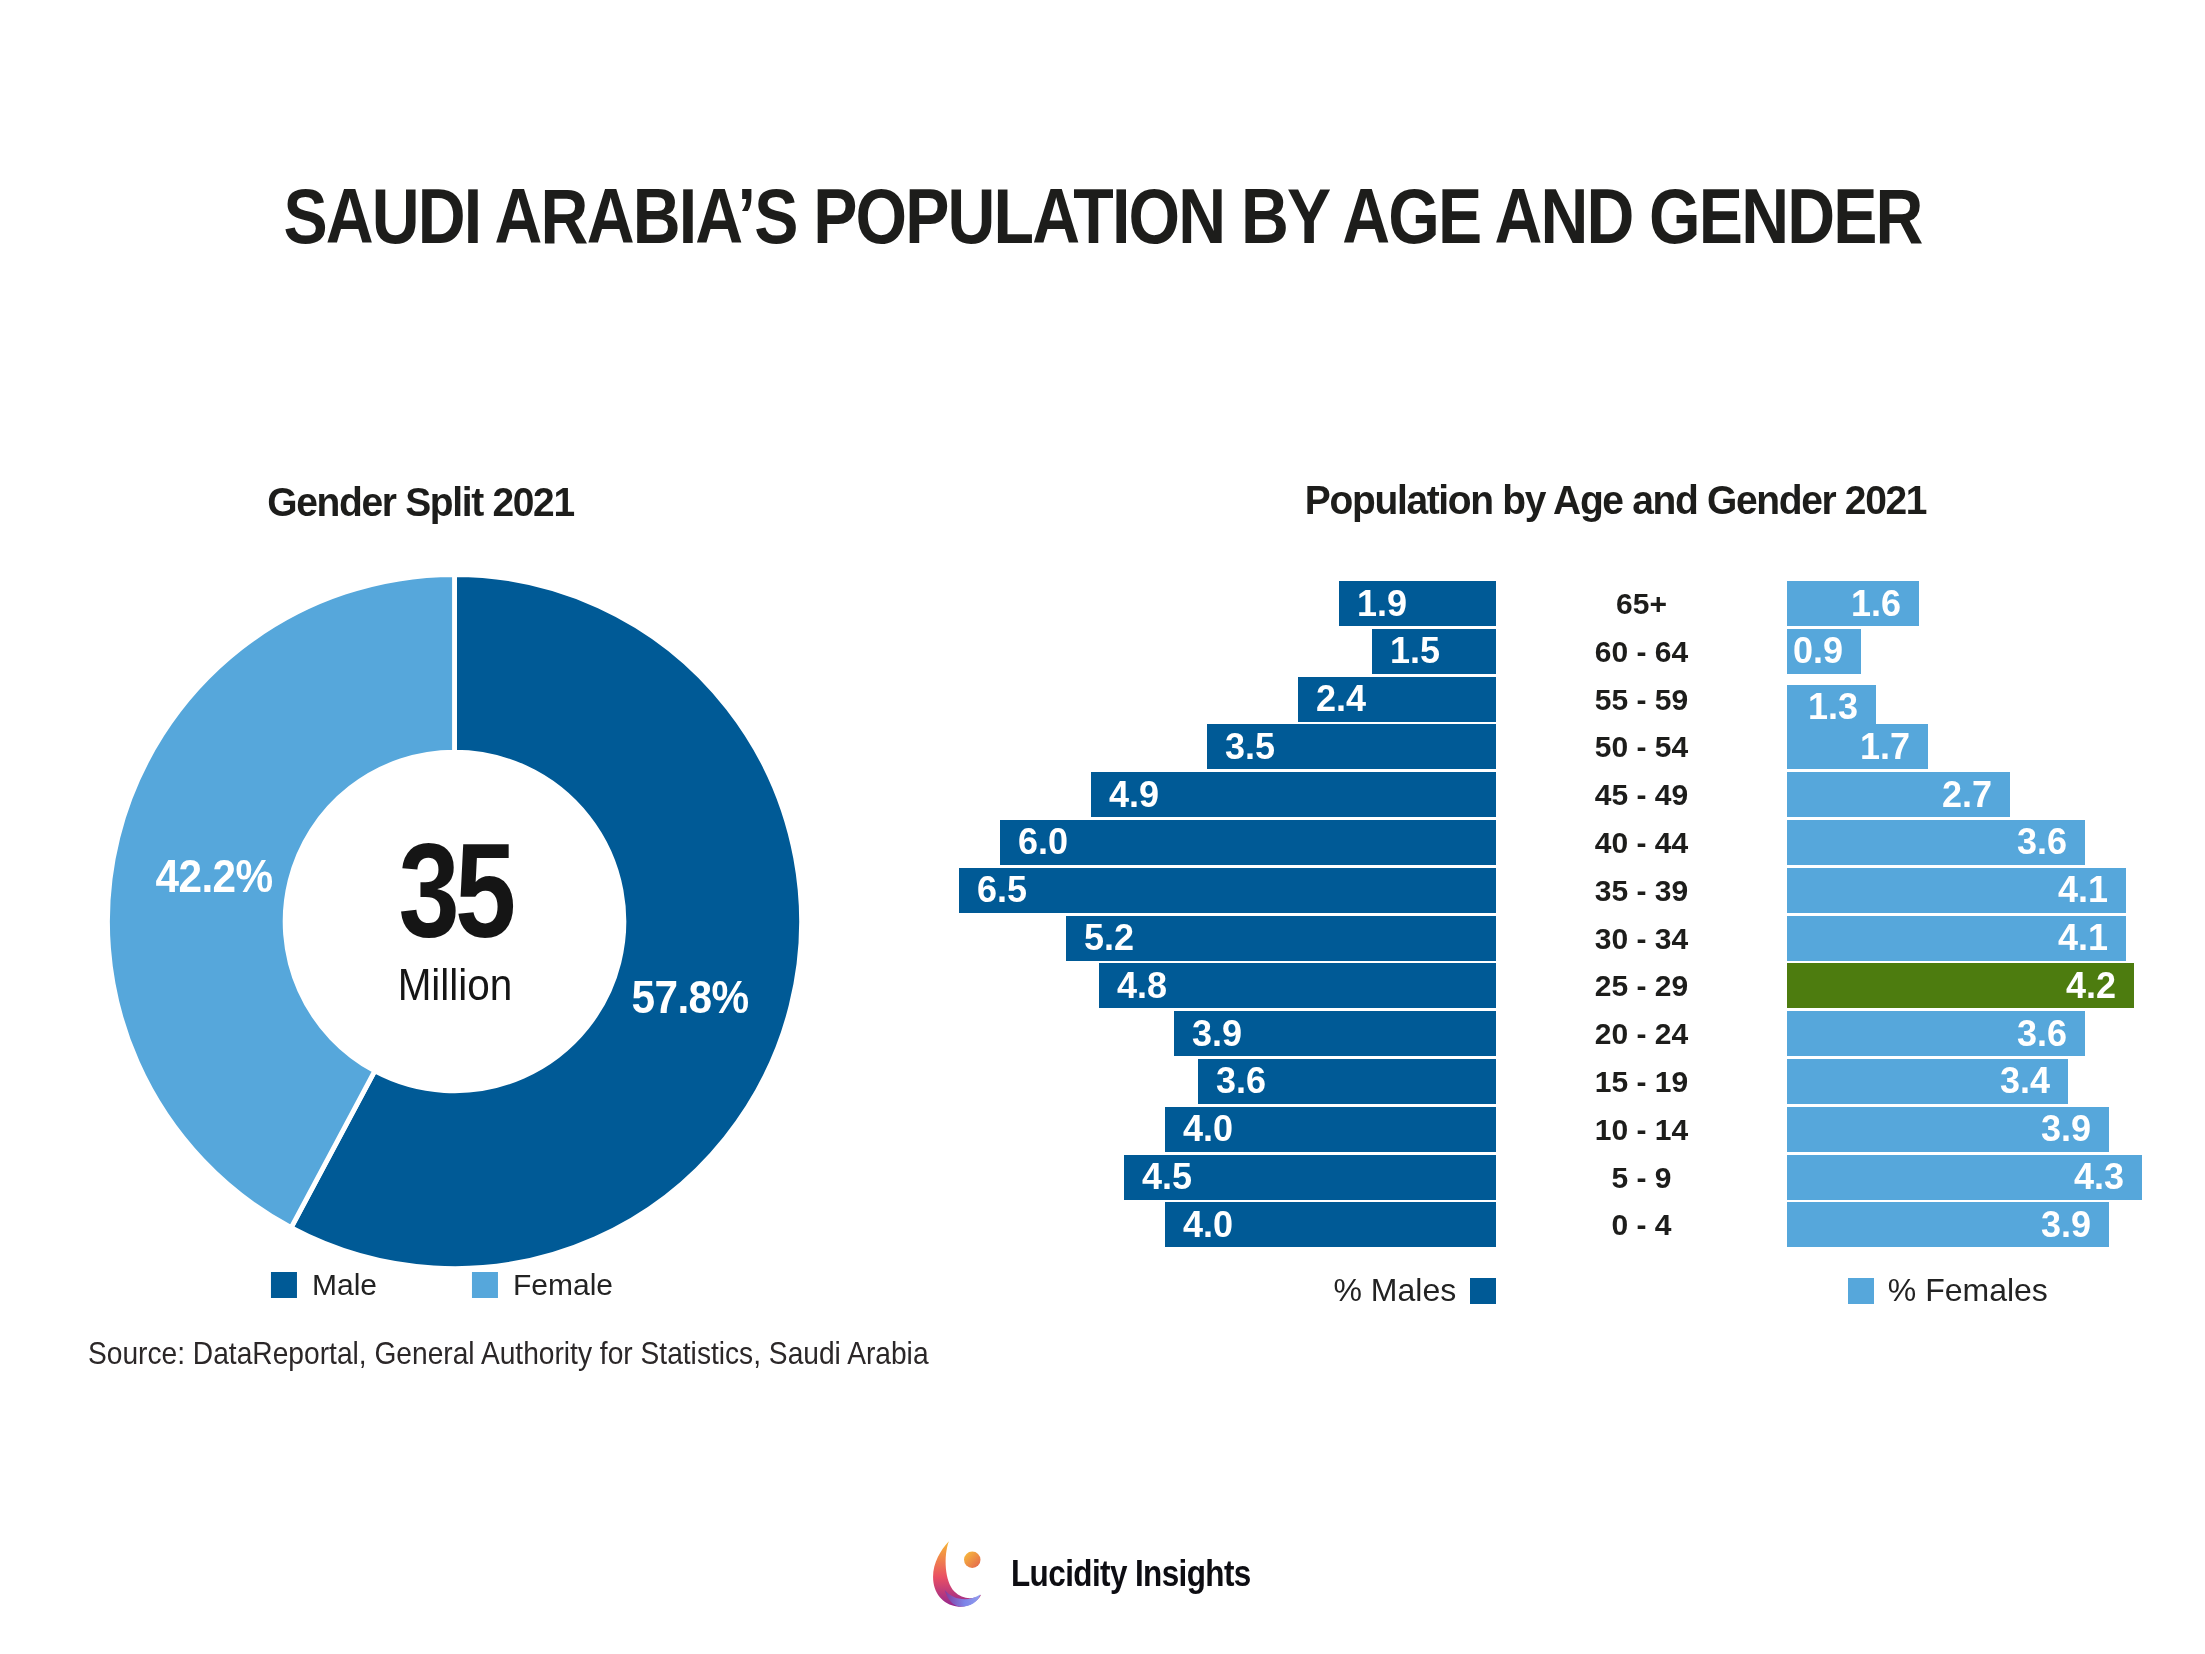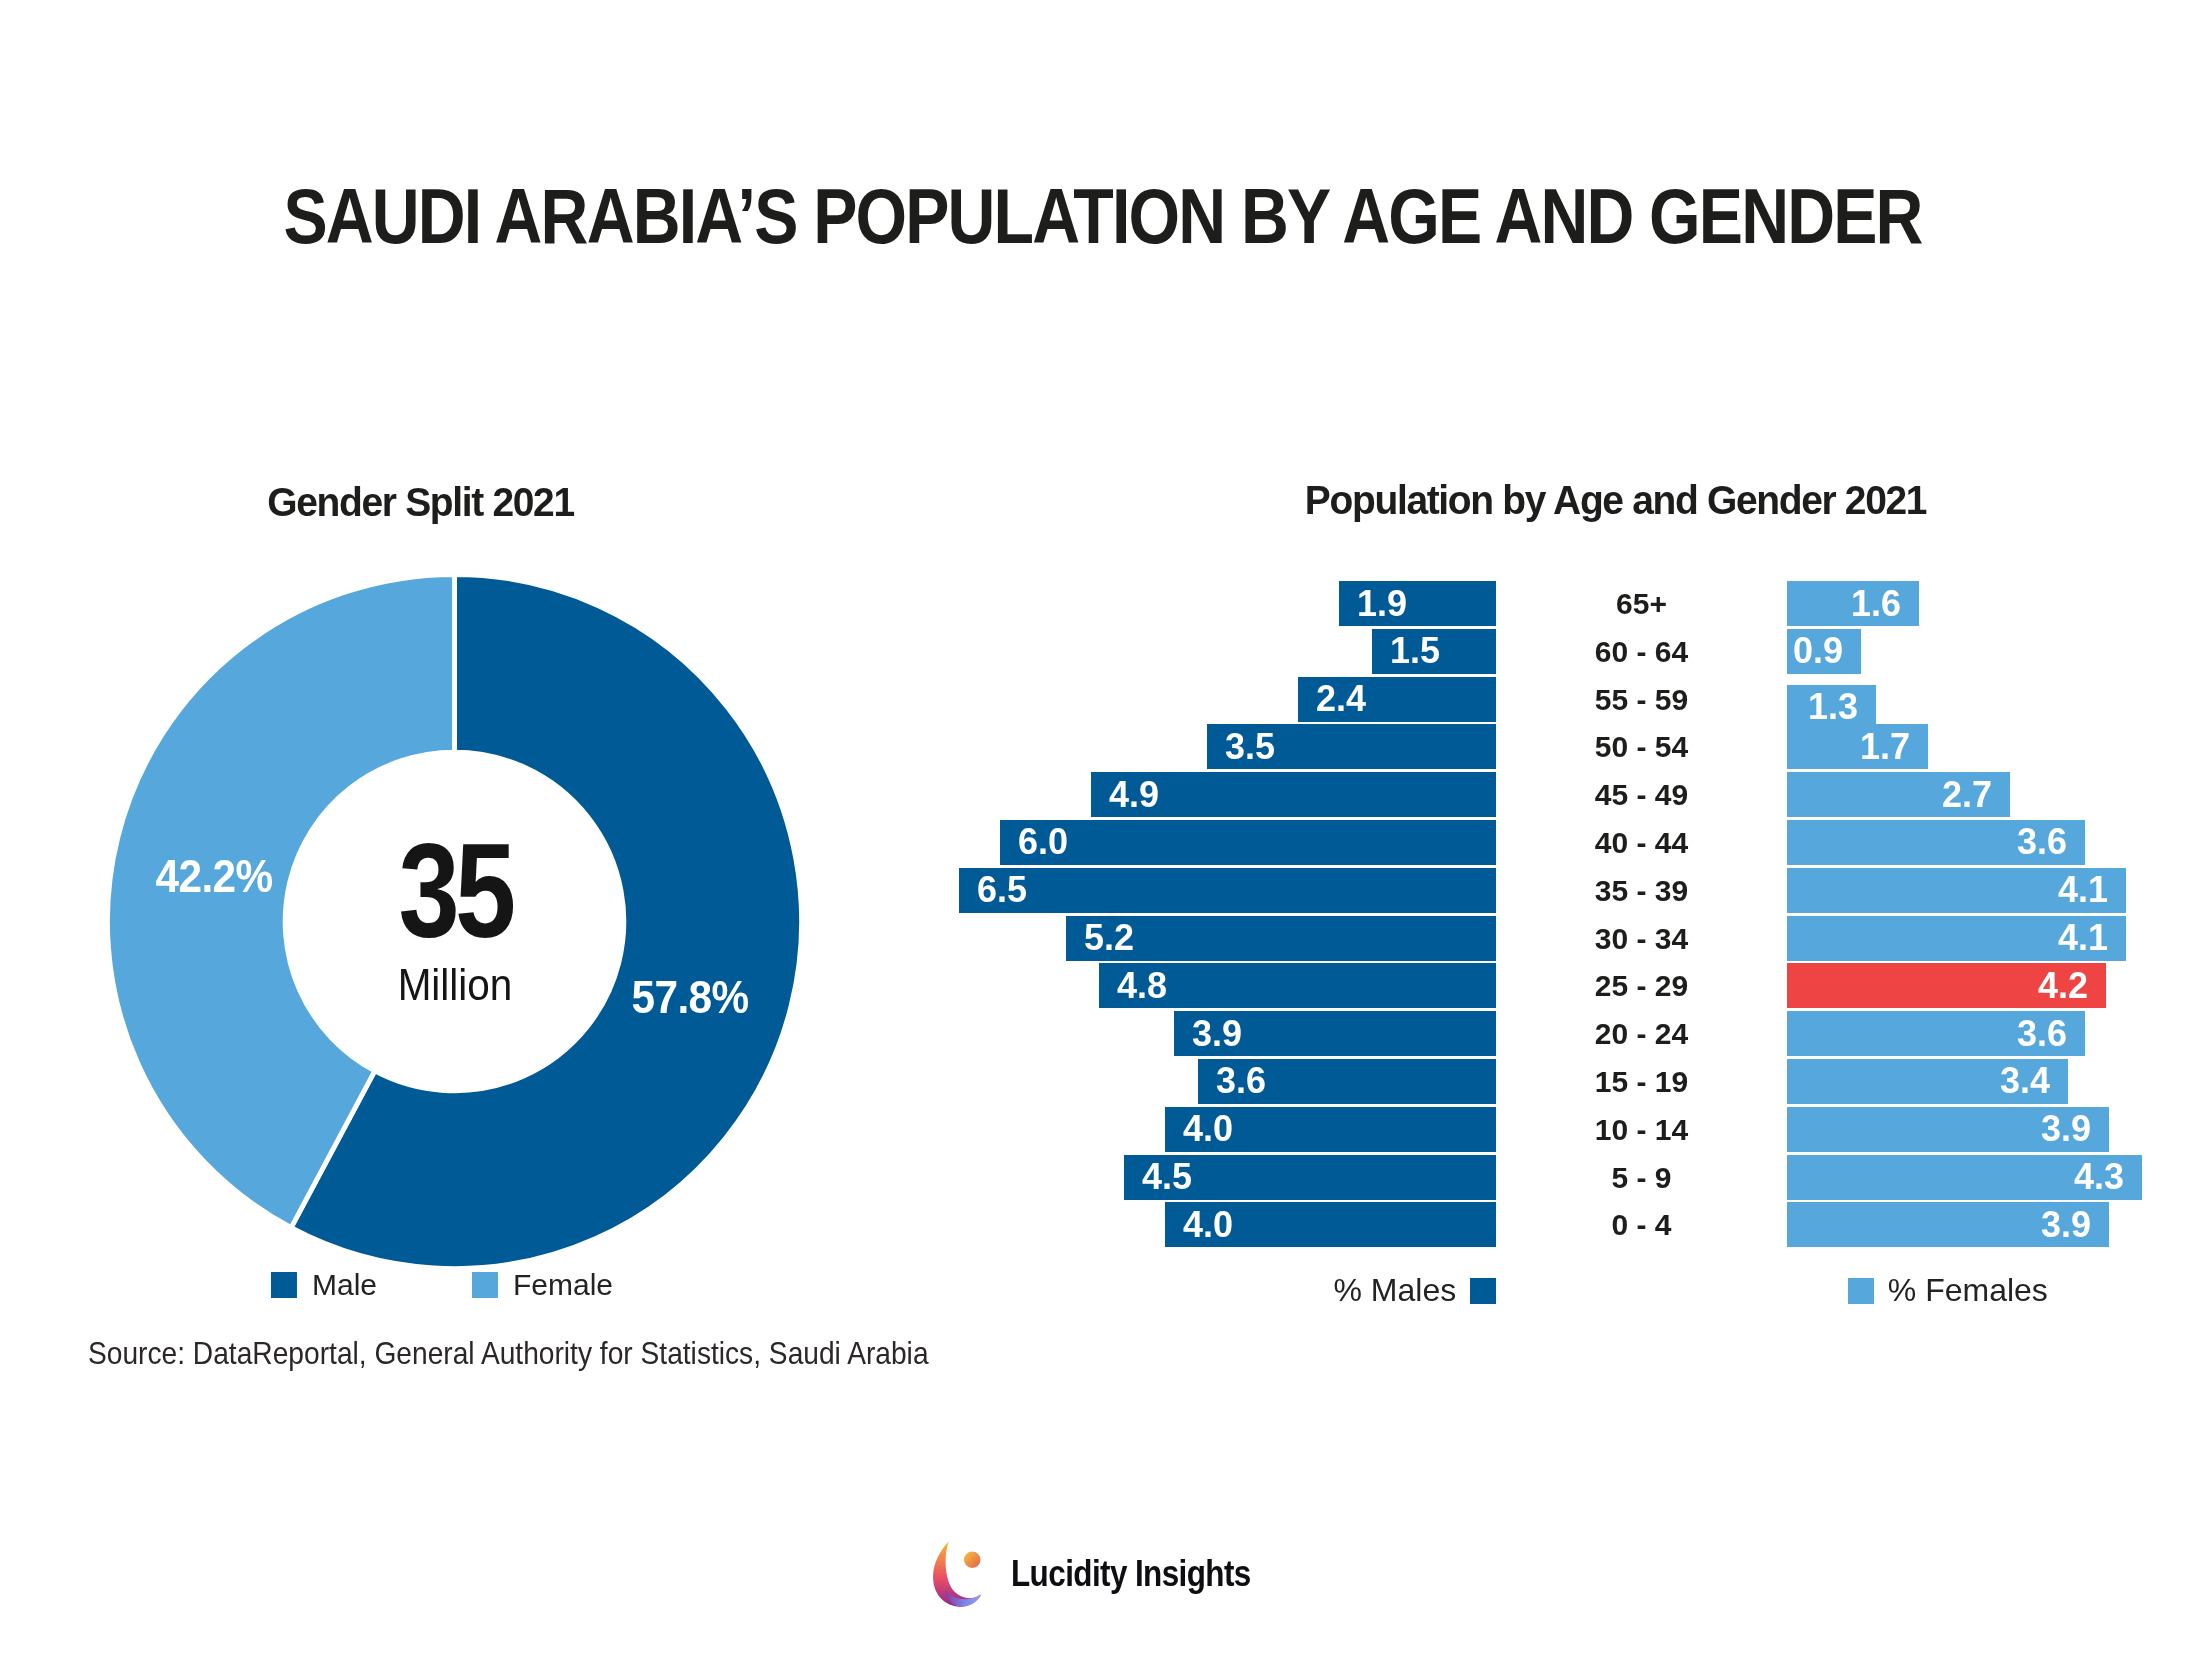--- a/index.html
+++ b/index.html
@@ -194,21 +194,21 @@
         </div>
       </div>
       <div class="prow">
         <div class="mcell">
           <div class="bar mbar" style="width: 397px; background: rgb(0, 90, 150);">
             <span>4.8</span>
           </div>
         </div>
         <div class="acell">25 - 29</div>
         <div class="fcell">
-          <div class="bar fbar" style="width: 319px; background: #ef4444;">
+          <div class="bar fbar" style="width: 347px; background: #4d7c0f;">
             <span>4.2</span>
           </div>
         </div>
       </div>
       <div class="prow">
         <div class="mcell">
           <div class="bar mbar" style="width: 322px; background: rgb(0, 90, 150);">
             <span>3.9</span>
           </div>
         </div>

